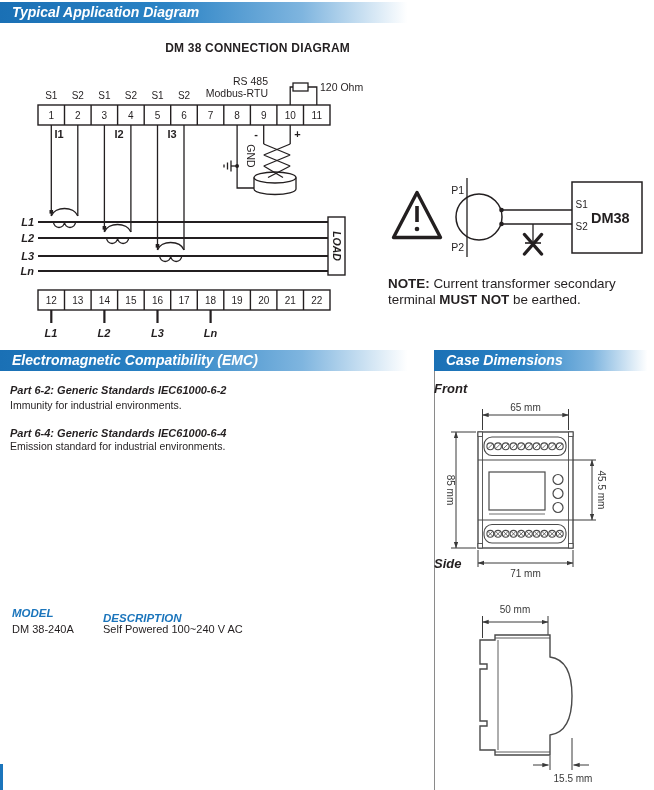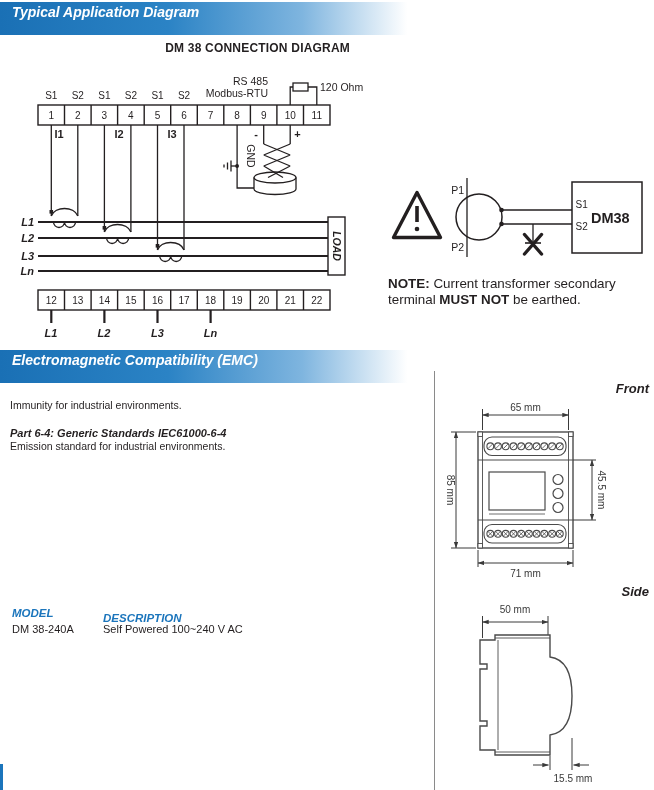--- a/index.html
+++ b/index.html
@@ -1,29 +1,29 @@
 <!DOCTYPE html>
 <html><head>
 <meta charset="utf-8">
 <style>
   html,body{margin:0;padding:0;background:#fff;}
   #page{position:relative;width:654px;height:790px;background:#fff;overflow:hidden;
         font-family:"Liberation Sans",sans-serif;color:#231f20;}
-  .banner{position:absolute;height:33px;line-height:21px;padding-left:12px;box-sizing:border-box;
+  .banner{position:absolute;height:21px;line-height:21px;padding-left:12px;box-sizing:border-box;
           background:linear-gradient(to right,#1a70b5 0%,#2b83c5 40%,#7fb5df 72%,rgba(255,255,255,0) 97%);
           color:#fff;font-size:14px;font-weight:bold;font-style:italic;}
   .diag-title{position:absolute;left:0;top:41px;width:350px;text-align:right;
               font-size:12px;font-weight:bold;letter-spacing:.2px;}
   .note{position:absolute;left:388px;top:276px;width:268px;font-size:13.4px;line-height:1.18;}
   .p-head{position:absolute;left:10px;font-size:11px;font-weight:bold;font-style:italic;}
   .p-body{position:absolute;left:10px;font-size:10.5px;}
   .ord-head{position:absolute;font-size:11.5px;font-weight:bold;font-style:italic;color:#1b75bc;}
   .ord-val{position:absolute;font-size:11px;text-align:right;}
-  .case-title{position:absolute;left:440px;width:180px;text-align:right;
-              font-size:13px;font-weight:bold;font-style:italic;padding-left:35px;}
+  .case-title{position:absolute;left:440px;width:180px;text-align:left;
+              font-size:13px;font-weight:bold;font-style:italic;}
   .col-border{position:absolute;left:434px;top:371px;width:1px;height:419px;background:#8a8a8a;}
   .edge-mark{position:absolute;left:0;top:764px;width:3px;height:26px;background:#1b75bc;}
   svg{position:absolute;}
   svg text{font-family:"Liberation Sans",sans-serif;fill:#231f20;}
   .tn{font-size:10px;text-anchor:middle;}
   .slab{font-size:10px;text-anchor:middle;}
   .small{font-size:10.5px;}
   .end{text-anchor:end;}
   .ilab{font-size:11px;font-weight:bold;text-anchor:middle;}
   .plab{font-size:11px;font-weight:bold;font-style:italic;text-anchor:end;}
@@ -189,29 +189,33 @@
     <text class="s-in" x="187.5" y="49.5">S1</text>
     <text class="s-in" x="187.5" y="72">S2</text>
     <text class="dev" x="203" y="65">DM38</text>
   </svg>
 
   <div class="note"><b>NOTE:</b><span> Current transformer secondary terminal </span><b>MUST NOT</b><span> be earthed.</span></div>
 
   <div class="banner" style="left:0;top:350px;width:420px">
     <span>Electromagnetic Compatibility (EMC)</span>
   </div>
+  <div class="p-head" style="top:384px">Part 6-2: Generic Standards IEC61000-6-2</div>
   <div class="p-body" style="top:399px">Immunity for industrial environments.</div>
   <div class="p-head" style="top:427px">Part 6-4: Generic Standards IEC61000-6-4</div>
   <div class="p-body" style="top:440px">Emission standard for industrial environments.</div>
 
   <div class="ord-head" style="left:12px;top:607px">MODEL</div>
   <div class="ord-head" style="left:103px;top:612px">DESCRIPTION</div>
   <div class="ord-val" style="left:12px;top:623px">DM 38-240A</div>
   <div class="ord-val" style="left:103px;top:623px">Self Powered 100~240 V AC</div>
 
+  <div class="banner" style="left:434px;top:350px;width:220px">
+    <span>Case Dimensions</span>
+  </div>
   <div class="col-border"></div>
 
   <div class="case-title" style="left:434px;top:381px">Front</div>
 
   <svg style="left:434px;top:400px" width="220" height="182" viewBox="0 0 220 182">
     <defs>
       <marker id="fa" markerWidth="7" markerHeight="5" refX="6.2" refY="2.2" orient="auto-start-reverse">
         <path d="M0,0 L6.5,2.2 L0,4.4 Z" fill="#3a3a3a"></path>
       </marker>
     </defs>
@@ -281,21 +285,21 @@
     </g>
     <text class="dim" transform="rotate(90 164 90)" x="164" y="90">45.5 mm</text>
 
     <g stroke="#3a3a3a" stroke-width="1" fill="none">
       <path d="M44,150 V167 M139,150 V167"></path>
       <line x1="44" y1="163" x2="139" y2="163" marker-start="url(#fa)" marker-end="url(#fa)"></line>
     </g>
     <text class="dim" x="91.5" y="177">71 mm</text>
   </svg>
 
-  <div class="case-title" style="left:434px;top:584px">Side</div>
+  <div class="case-title" style="left:434px;top:556px">Side</div>
 
   <svg style="left:434px;top:598px" width="220" height="192" viewBox="0 0 220 192">
     <defs>
       <marker id="sa" markerWidth="7" markerHeight="5" refX="6.2" refY="2.2" orient="auto-start-reverse">
         <path d="M0,0 L6.5,2.2 L0,4.4 Z" fill="#3a3a3a"></path>
       </marker>
     </defs>
     <text class="dim" x="81" y="15">50 mm</text>
     <g stroke="#3a3a3a" stroke-width="1" fill="none">
       <path d="M48.5,18 V40 M114,18 V40"></path>

